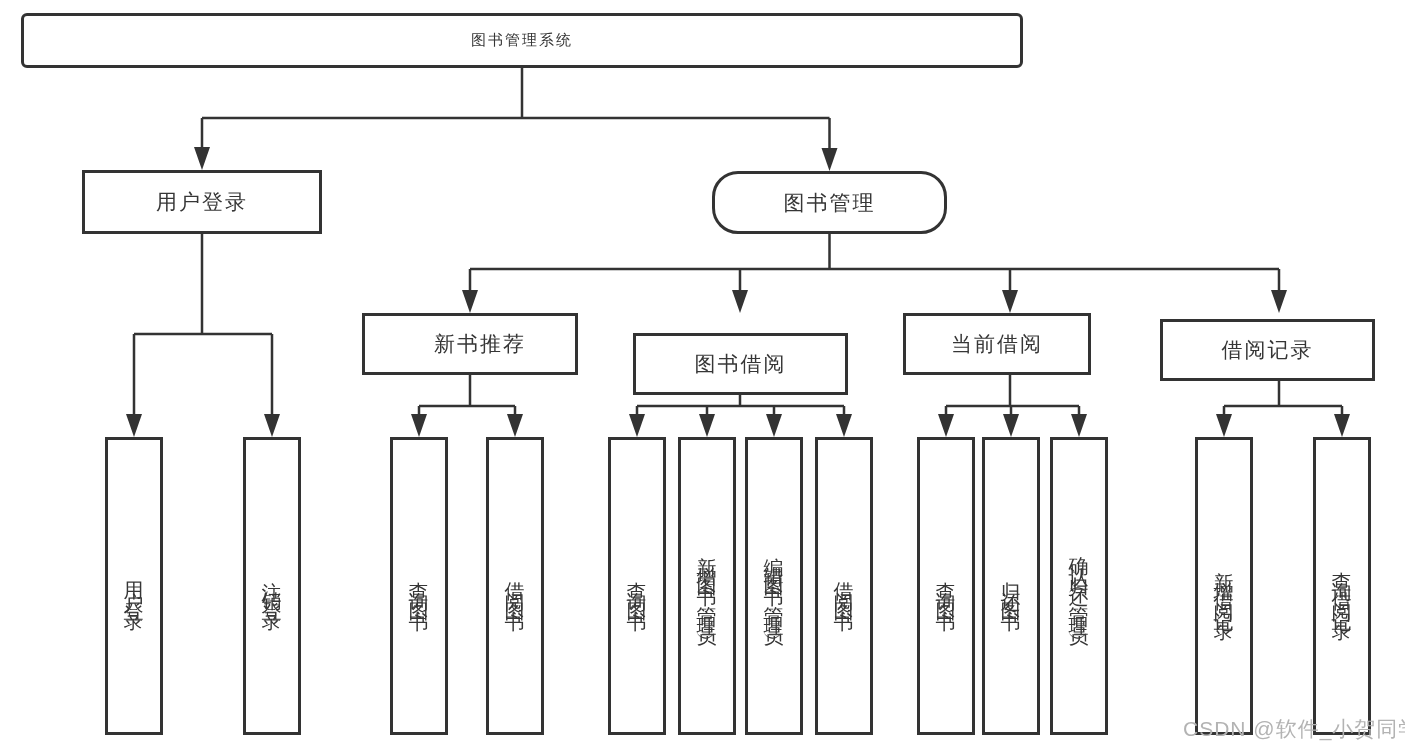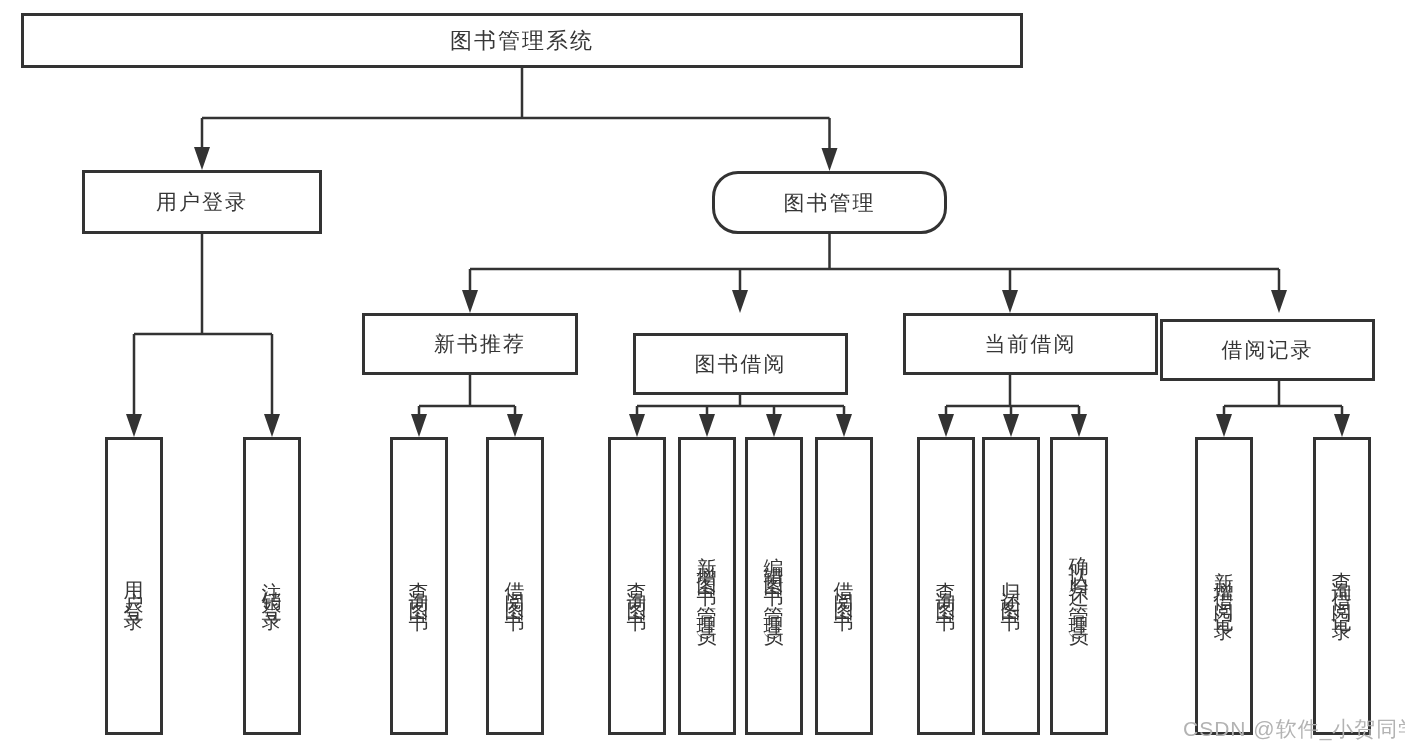--- a/index.html
+++ b/index.html
@@ -20,21 +20,21 @@
     position: absolute;
     box-sizing: border-box;
     background: #ffffff;
     border: 3px solid #333333;
     display: flex;
     align-items: center;
     justify-content: center;
     color: #363636;
   }
   .h-box { font-size: 21px; letter-spacing: 2px; }
-  .root-box { font-size: 22px; letter-spacing: 2px; }
+  .root-box { font-size: 15px; letter-spacing: 2px; border-radius: 6px; }
   .v-box {
     writing-mode: vertical-rl;
     text-orientation: mixed;
     font-size: 20px;
     letter-spacing: 10px;
     line-height: 1;
   }
   .watermark {
     position: absolute;
     left: 1183px;
@@ -94,21 +94,21 @@
   <div class="box h-box" style="left:712px; top:171px; width:235px; height:63px;border-radius:26px;">
     <span>图书管理</span>
   </div>
 
   <div class="box h-box" style="left:362px; top:313px; width:216px; height:62px;padding-left:20px;">
     <span>新书推荐</span>
   </div>
   <div class="box h-box" style="left:633px; top:313px; width:215px; height:62px;margin-top:20px;">
     <span>图书借阅</span>
   </div>
-  <div class="box h-box" style="left:903px; top:313px; width:255px; height:62px;">
+  <div class="box h-box" style="left:903px; top:313px; width:188px; height:62px;">
     <span>当前借阅</span>
   </div>
   <div class="box h-box" style="left:1160px; top:313px; width:215px; height:62px;margin-top:6px;">
     <span>借阅记录</span>
   </div>
 
   <div class="box v-box" style="left:105px; top:437px; width:58px; height:298px;">
     <span>用户登录</span>
   </div>
   <div class="box v-box" style="left:243px; top:437px; width:58px; height:298px;">

